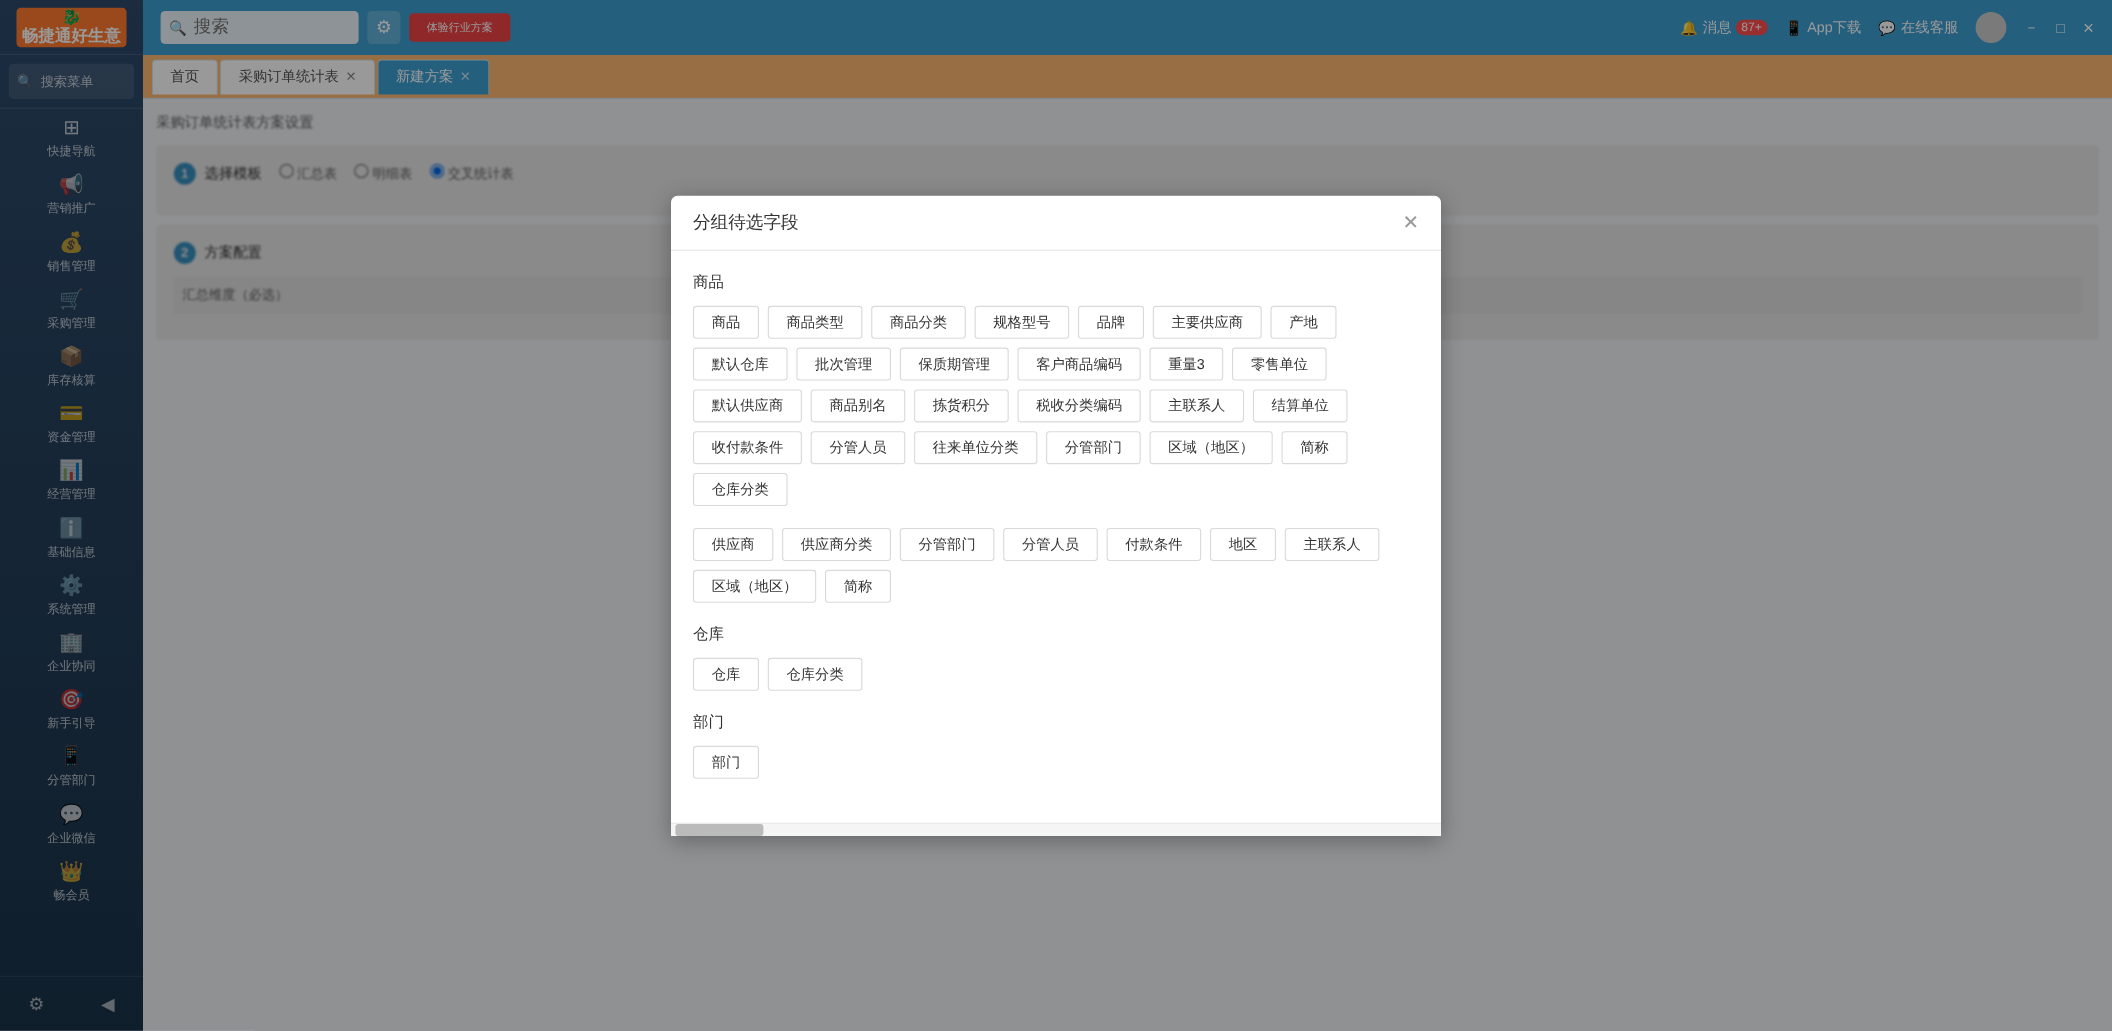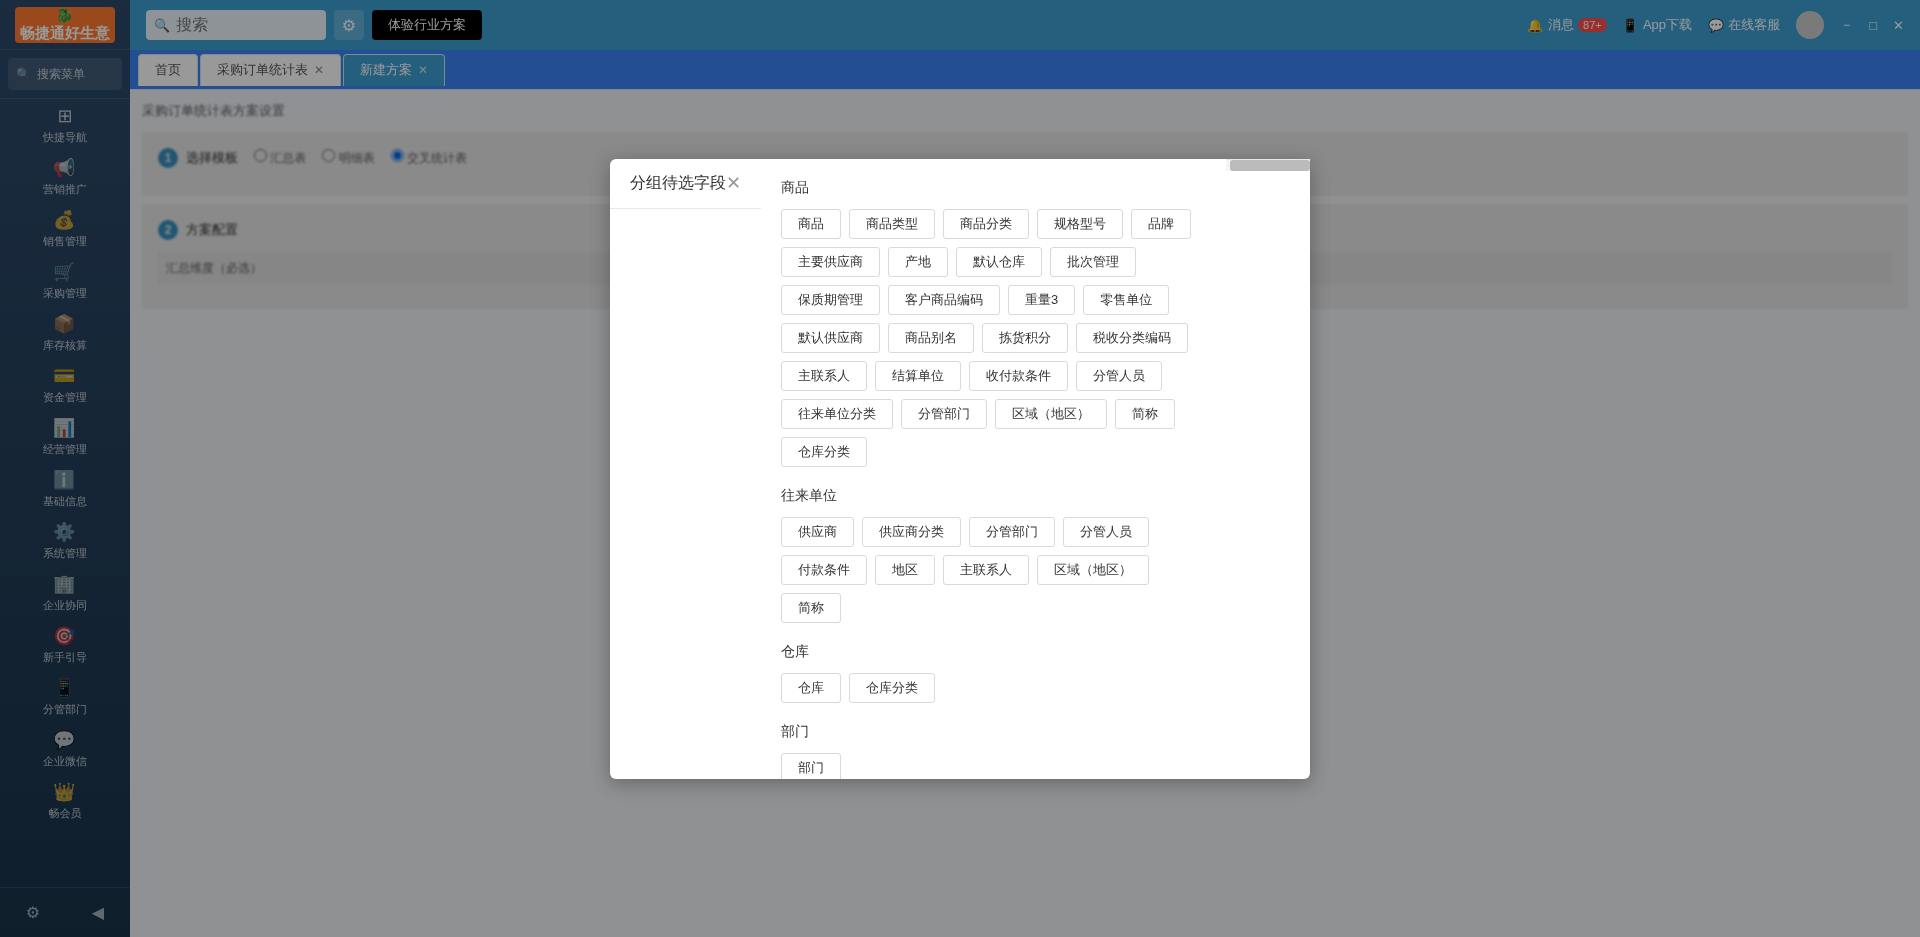--- a/index.html
+++ b/index.html
@@ -58,35 +58,35 @@
     }
     .header-search input {
       border: none; background: transparent; font-size: 16px; outline: none; flex: 1;
     }
     .header-settings {
       width: 30px; height: 30px; background: rgba(255,255,255,0.2);
       border-radius: 4px; display: flex; align-items: center; justify-content: center;
       color: white; cursor: pointer; font-size: 16px;
     }
     .experience-btn {
-      background: #000000; color: white; border: none; border-radius: 4px;
-      padding: 6px 16px; cursor: pointer; font-size: 13px;
+      background: #ef4444; color: white; border: none; border-radius: 4px;
+      padding: 6px 16px; cursor: pointer; font-size: 10px;
     }
     .header-right { display: flex; align-items: center; gap: 16px; color: white; }
     .header-right-item { display: flex; align-items: center; gap: 4px; cursor: pointer; font-size: 13px; }
     .badge {
       background: #ff4d4f; color: white; border-radius: 10px; padding: 1px 5px;
       font-size: 11px; min-width: 18px; text-align: center;
     }
     .avatar { width: 28px; height: 28px; background: #ccc; border-radius: 50%; }
 
     
     .tabs-bar {
       position: fixed; top: 50px; left: 130px; right: 0; height: 40px;
-      background: #3b82f6; display: flex; align-items: center; z-index: 98;
+      background: #fdba74; display: flex; align-items: center; z-index: 98;
       border-bottom: 1px solid #d0e8f0; padding: 0 8px; gap: 2px;
     }
     .tab {
       height: 32px; padding: 0 16px; display: flex; align-items: center; gap: 6px;
       background: white; border-radius: 4px 4px 0 0; cursor: pointer;
       font-size: 13px; border: 1px solid #d0e8f0; border-bottom: none;
       color: #555;
     }
     .tab.active { background: #3d9fd3; color: white; }
     .tab-close { font-size: 12px; color: inherit; opacity: 0.7; }
@@ -110,21 +110,21 @@
     }
 
     
     .modal-overlay {
       position: fixed; top: 0; left: 0; right: 0; bottom: 0;
       background: rgba(0,0,0,0.4); z-index: 200; display: flex;
       align-items: center; justify-content: center;
     }
     .modal {
       background: white; width: 700px; max-height: 620px;
-      border-radius: 6px; display: flex; 
+      border-radius: 6px; display: flex; flex-direction: column;
       box-shadow: 0 4px 20px rgba(0,0,0,0.3);
     }
     .modal-header {
       height: 50px; padding: 0 20px; display: flex; align-items: center;
       justify-content: space-between; border-bottom: 1px solid #e8e8e8;
       flex-shrink: 0;
     }
     .modal-title { font-size: 16px; font-weight: 500; }
     .modal-close {
       cursor: pointer; font-size: 18px; color: #999; background: none; border: none;
@@ -352,21 +352,20 @@
           <button class="field-tag">分管人员</button>
           <button class="field-tag">往来单位分类</button>
           <button class="field-tag">分管部门</button>
           <button class="field-tag">区域（地区）</button>
           <button class="field-tag">简称</button>
           <button class="field-tag">仓库分类</button>
         </div>
       </div>
 
       <div class="field-section">
-        <div class="field-section-title">往来单位</div>
         <div class="field-tags">
           <button class="field-tag">供应商</button>
           <button class="field-tag">供应商分类</button>
           <button class="field-tag">分管部门</button>
           <button class="field-tag">分管人员</button>
           <button class="field-tag">付款条件</button>
           <button class="field-tag">地区</button>
           <button class="field-tag">主联系人</button>
           <button class="field-tag">区域（地区）</button>
           <button class="field-tag">简称</button>

